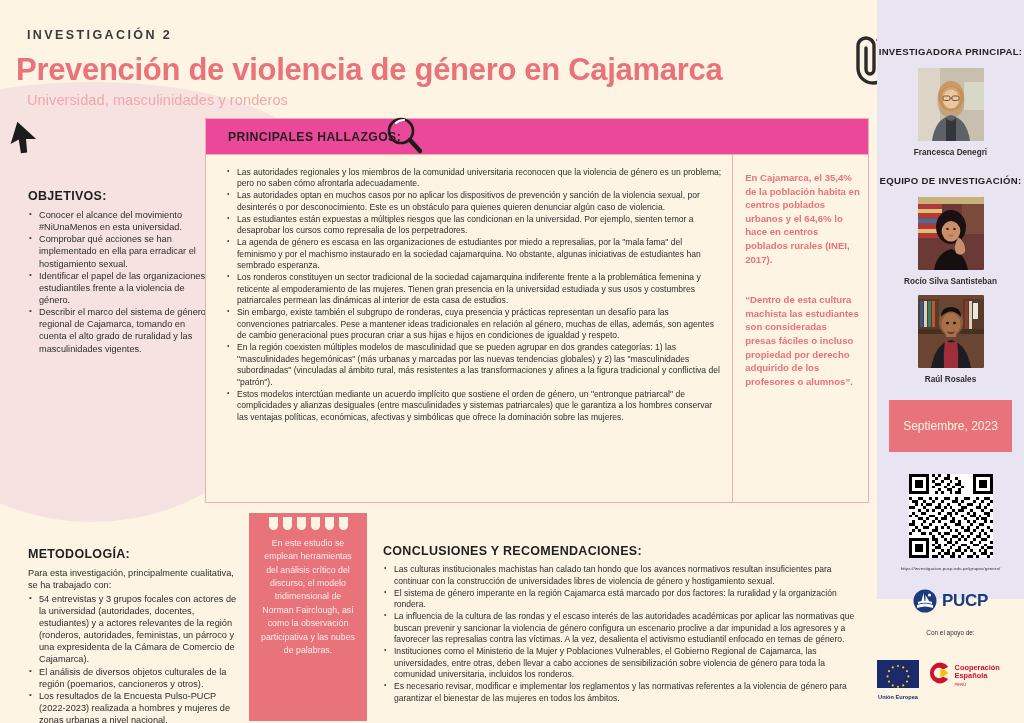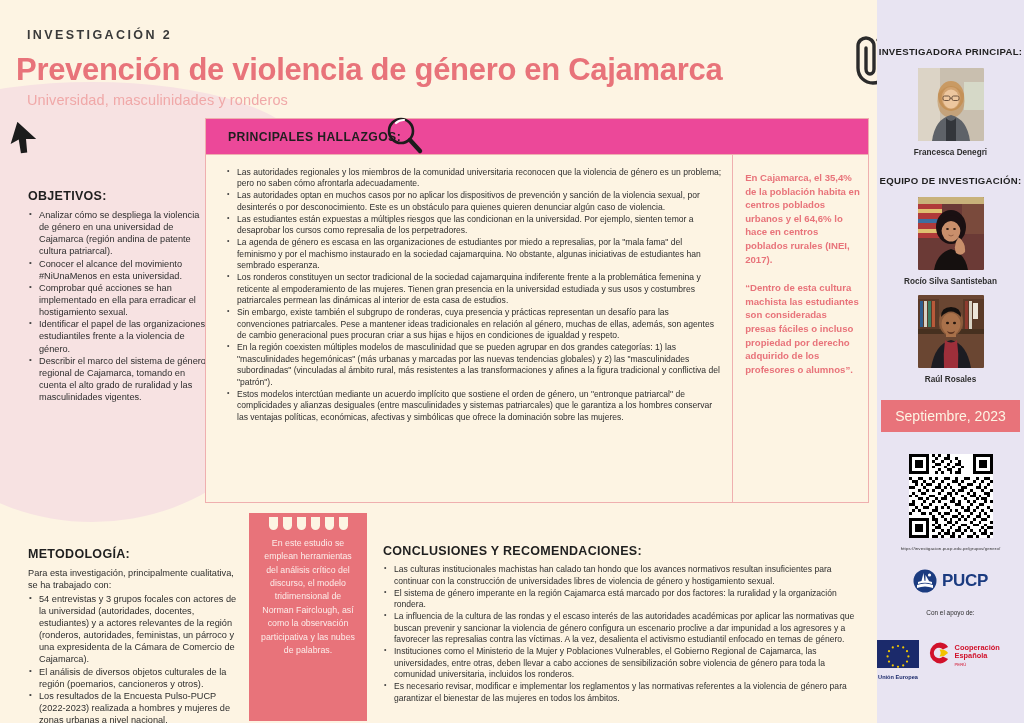--- a/index.html
+++ b/index.html
@@ -111,21 +111,21 @@
   .findings-text ul.bl > li:before { font-size: 7px; top: -1px; }
   .findings-aside {
     width: 136px;
     border-left: 1px solid #EFAFAF;
     padding: 16px 8px 0 12px;
   }
   .aside-p {
     font-size: 9.6px; font-weight: bold; color: #E8737A;
     line-height: 1.42;
   }
-  .aside-p.second { margin-top: 15px; }
+  .aside-p.second { margin-top: 27px; }
 
   
   .metodologia {
     position: absolute; left: 28px; top: 520px; width: 214px;
   }
   .metodologia .intro {
     font-size: 9.2px; color: #2E2E2E; line-height: 1.34; margin-bottom: 1px;
   }
   .metodologia ul.bl > li { font-size: 9.2px; color: #2E2E2E; }
 
@@ -157,21 +157,21 @@
   }
   .conclusiones ul.bl > li {
     font-size: 8.55px; color: #2E2E2E; line-height: 1.35;
     margin-bottom: 0.5px;
   }
   .conclusiones ul.bl > li:before { font-size: 7px; }
 
   
   .sidebar {
     position: absolute; left: 877px; top: 0;
-    width: 147px; height: 723px;
+    width: 147px; height: 599px;
     background: #E8E4F2;
     text-align: center;
     padding-top: 46px;
   }
   .sb-head {
     font-size: 9.6px; font-weight: bold; color: #1F1F1F;
     letter-spacing: 0.3px; line-height: 1.35;
   }
   .photo {
     width: 66px; height: 73px;
@@ -183,22 +183,22 @@
   .photo svg { display: block; }
   .pname {
     font-size: 8.2px; font-weight: bold; color: #2E2E2E;
     margin-top: 7px;
   }
   .sb-gap { height: 18px; }
   .date-badge {
     display: inline-block;
     margin-top: 16px;
     background: #E8737A; color: #FDF4E3;
-    font-size: 14px;
-    padding: 8px 14px;
+    font-size: 12px;
+    padding: 19px 14px;
   }
   .qr-wrap { margin-top: 22px; }
   .qr-url {
     font-size: 4.4px; color: #2E2E2E; margin-top: 4px;
     letter-spacing: 0.1px;
   }
   .pucp-logo {
     margin-top: 18px;
     display: flex; align-items: center; justify-content: center; gap: 5px;
   }
@@ -237,21 +237,20 @@
 
   <div class="arrow-cursor">
     <svg width="32" height="34" viewBox="0 0 32 34">
       <path d="M4 2 L26 15 L16 17 L20 30 L14 32 L9 19 L2 25 Z" fill="#1C1C1C" transform="rotate(12 16 17)"></path>
     </svg>
   </div>
 
   <div class="objetivos">
     <div class="sec-head">OBJETIVOS:</div>
     <ul class="bl">
-      <li>Analizar cómo se despliega la violencia de género en una universidad de Cajamarca (región andina de patente cultura patriarcal).</li>
       <li>Conocer el alcance del movimiento #NiUnaMenos en esta universidad.</li>
       <li>Comprobar qué acciones se han implementado en ella para erradicar el hostigamiento sexual.</li>
       <li>Identificar el papel de las organizaciones estudiantiles frente a la violencia de género.</li>
       <li>Describir el marco del sistema de género regional de Cajamarca, tomando en cuenta el alto grado de ruralidad y las masculinidades vigentes.</li>
     </ul>
   </div>
 
   <div class="findings-card">
     <div class="findings-head">
       <span class="findings-head-label">PRINCIPALES HALLAZGOS:</span>

